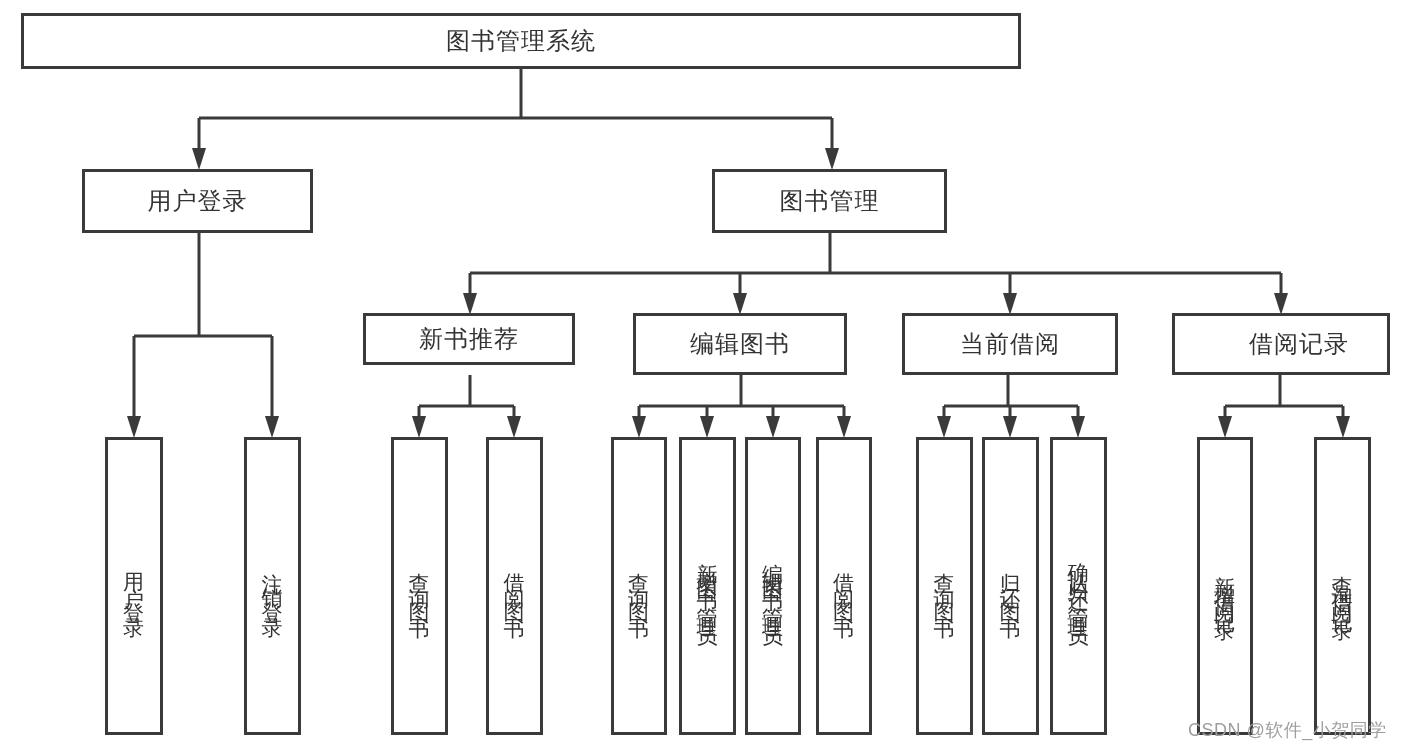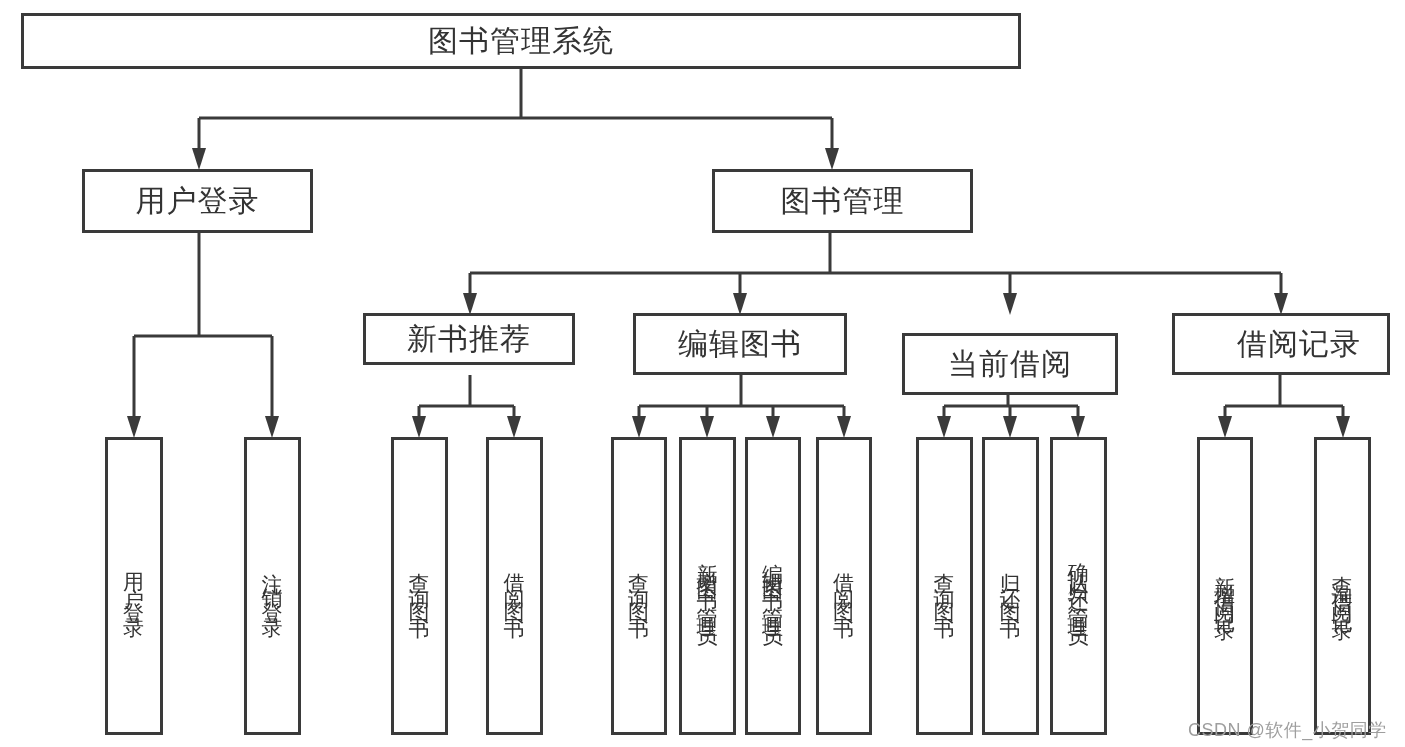--- a/index.html
+++ b/index.html
@@ -8,21 +8,21 @@
     background:#ffffff;
     font-family:"Liberation Sans","DejaVu Sans",sans-serif;
   }
   #stage{position:absolute;left:0;top:0;width:1405px;height:747px;}
   svg.wires{position:absolute;left:0;top:0;z-index:0;}
   .node{
     position:absolute;box-sizing:border-box;z-index:1;
     border:3px solid #3a3a3a;background:#ffffff;color:#333333;
     display:flex;align-items:center;justify-content:center;
   }
-  .h-label{font-size:30px;letter-spacing:1px;white-space:nowrap;}
+  .h-label{font-size:24px;letter-spacing:1px;white-space:nowrap;}
   .v-label{
     writing-mode:vertical-lr;text-orientation:mixed;
     font-size:21px;line-height:1;white-space:nowrap;
   }
   .v15{letter-spacing:15px;}
   .v9{letter-spacing:9px;}
   .watermark{
     position:absolute;left:1188px;top:718px;z-index:2;
     font-size:18px;color:#9e9e9e;letter-spacing:0.5px;white-space:nowrap;
   }
@@ -72,31 +72,31 @@
     </g>
   </svg>
 
   <div class="node" style="left:21px;top:13px;width:1000px;height:56px;">
     <span class="h-label">图书管理系统</span>
   </div>
 
   <div class="node" style="left:82px;top:169px;width:231px;height:64px;">
     <span class="h-label">用户登录</span>
   </div>
-  <div class="node" style="left:712px;top:169px;width:261px;height:64px;">
+  <div class="node" style="left:712px;top:169px;width:235px;height:64px;">
     <span class="h-label">图书管理</span>
   </div>
 
   <div class="node" style="left:363px;top:313px;width:212px;height:52px;">
     <span class="h-label">新书推荐</span>
   </div>
   <div class="node" style="left:633px;top:313px;width:214px;height:62px;">
     <span class="h-label">编辑图书</span>
   </div>
-  <div class="node" style="left:902px;top:313px;width:216px;height:62px;margin-top:20px;">
+  <div class="node" style="left:902px;top:313px;width:216px;height:62px;">
     <span class="h-label">当前借阅</span>
   </div>
   <div class="node" style="left:1172px;top:313px;width:218px;height:62px;padding-left:36px;">
     <span class="h-label">借阅记录</span>
   </div>
 
   <div class="node" style="left:105px;top:437px;width:58px;height:298px;">
     <span class="v-label v15">用户登录</span>
   </div>
   <div class="node" style="left:244px;top:437px;width:57px;height:298px;">

